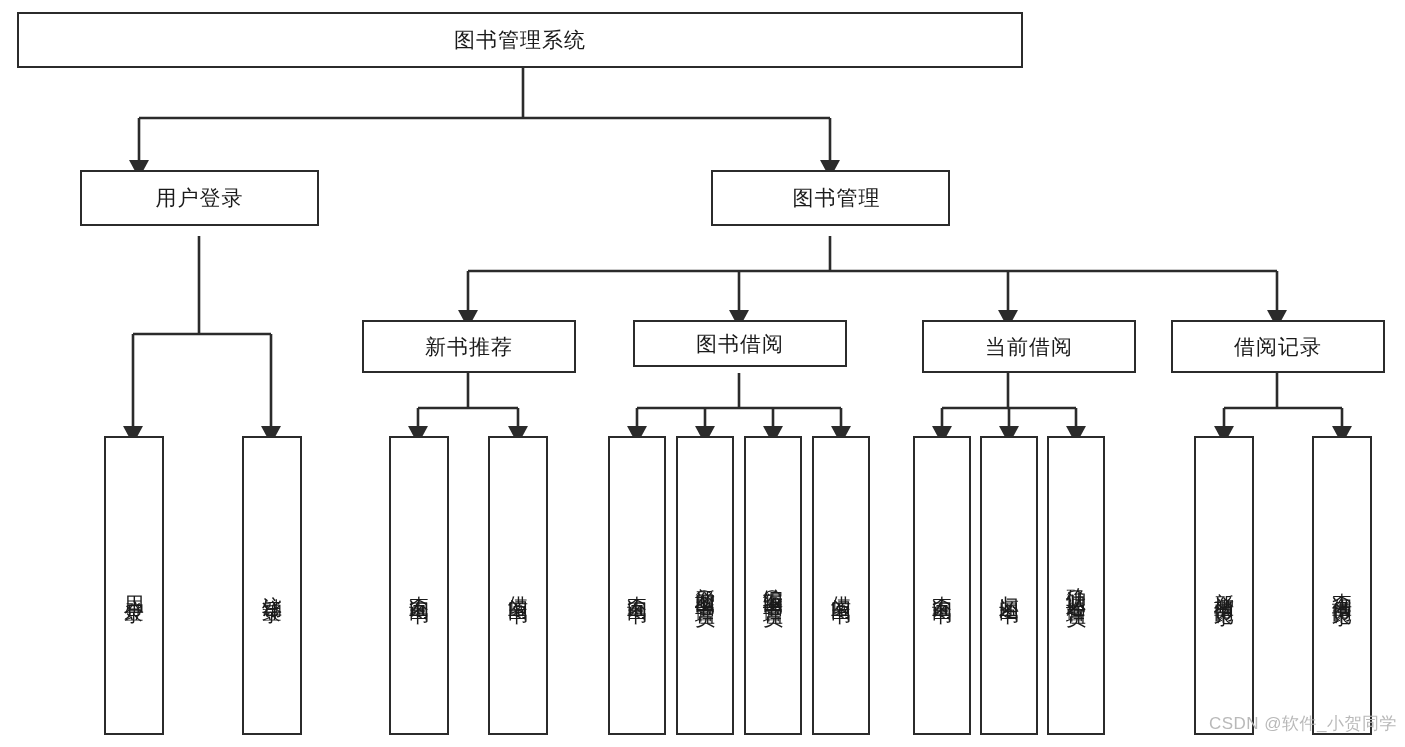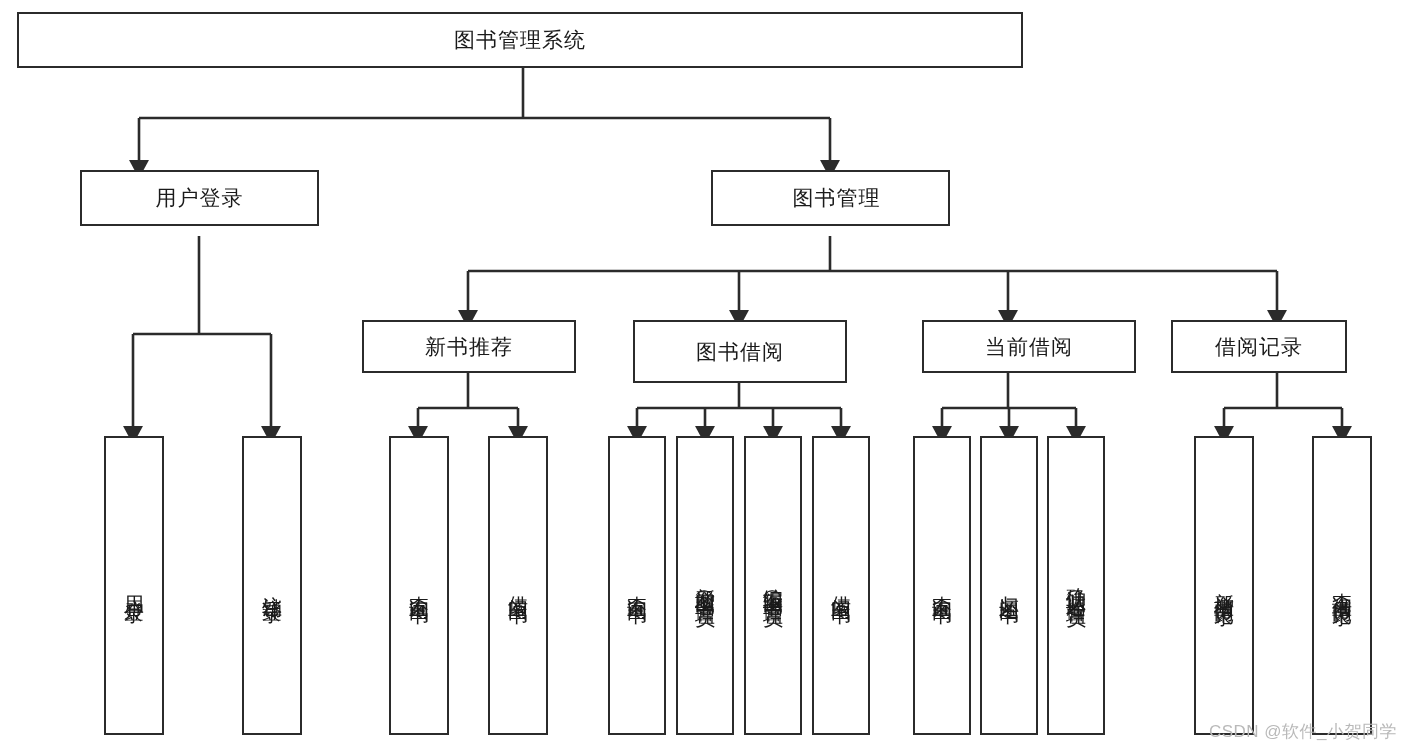--- a/index.html
+++ b/index.html
@@ -52,21 +52,21 @@
     writing-mode: vertical-rl;
     text-orientation: upright;
     white-space: nowrap;
   }
   .node-text {
     display: block;
   }
   #watermark {
     position: absolute;
     right: 8px;
-    bottom: 4px;
+    bottom: 12px;
     font-size: 17px;
     color: #b9b9b9;
     letter-spacing: 0.5px;
     white-space: nowrap;
   }
 </style>
 </head>
 <body>
 
 <div id="diagram-root">
@@ -128,27 +128,27 @@
   <div class="node horiz" style="left:80px; top:170px; width:239px; height:56px;">
     <span class="node-text">用户登录</span>
   </div>
   <div class="node horiz" style="left:711px; top:170px; width:239px; height:56px;padding-left:12px;">
     <span class="node-text">图书管理</span>
   </div>
 
   <div class="node horiz" style="left:362px; top:320px; width:214px; height:53px;">
     <span class="node-text">新书推荐</span>
   </div>
-  <div class="node horiz" style="left:633px; top:320px; width:214px; height:63px;">
+  <div class="node horiz" style="left:633px; top:320px; width:214px; height:47px;">
     <span class="node-text">图书借阅</span>
   </div>
   <div class="node horiz" style="left:902px; top:320px; width:214px; height:53px;margin-left:20px;">
     <span class="node-text">当前借阅</span>
   </div>
-  <div class="node horiz" style="left:1171px; top:320px; width:176px; height:53px;">
+  <div class="node horiz" style="left:1171px; top:320px; width:214px; height:53px;">
     <span class="node-text">借阅记录</span>
   </div>
 
   <div class="node vert" style="left:104px; top:436px; width:60px; height:299px;">
     <span class="node-text">用户登录</span>
   </div>
   <div class="node vert" style="left:242px; top:436px; width:60px; height:299px;">
     <span class="node-text">注销登录</span>
   </div>
 

